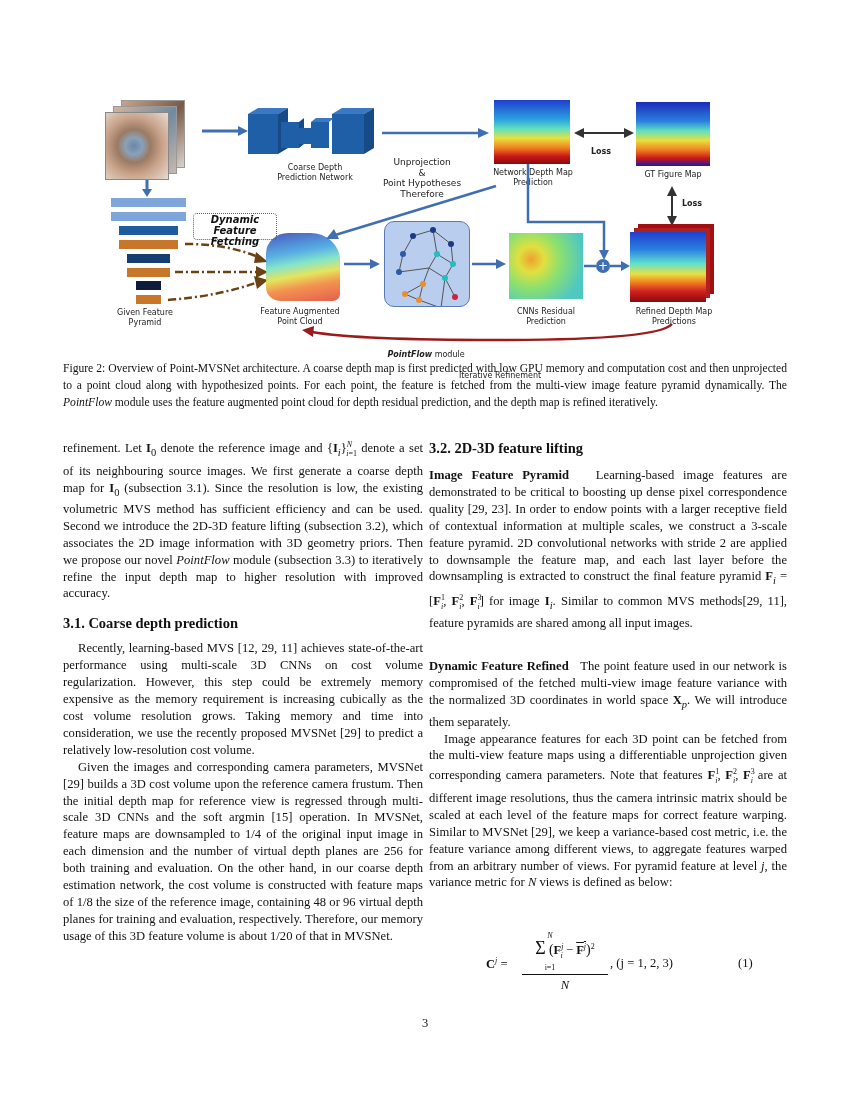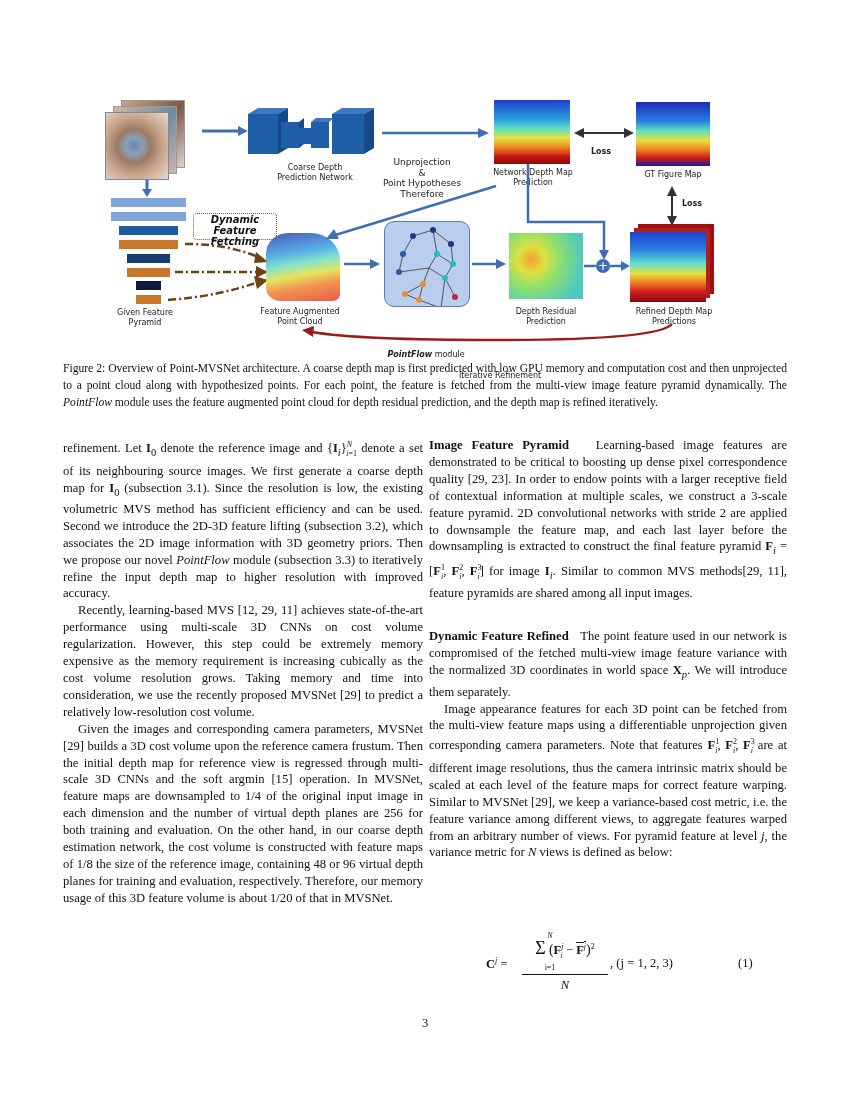--- a/index.html
+++ b/index.html
@@ -179,21 +179,21 @@
     <b><i>PointFlow</i></b><span> module</span>
   </div>
 
   <svg class="abs" style="left:472px;top:258px" width="36" height="12">
       <line x1="0" y1="6" x2="26" y2="6" stroke="#3f6fb0" stroke-width="2.5"></line>
       <polygon points="24,1 34,6 24,11" fill="#3f6fb0"></polygon>
     </svg>
 
   <div class="abs" style="left:509px;top:233px;width:74px;height:66px;background:radial-gradient(circle at 30% 40%,#f0a030 0,#e0e040 20%,#8ae070 45%,#50c8c0 80%);"></div>
   <div class="fig-label" style="left:500px;top:307px;width:92px;">
-    <div>Depth Residual</div>
+    <div>CNNs Residual</div>
       <div>Prediction</div>
   </div>
 
   <svg class="abs" style="left:520px;top:164px" width="100" height="100">
       <polyline points="8,0 8,58 84,58 84,88" stroke="#3f6fb0" stroke-width="2.5" fill="none"></polyline>
       <polygon points="79,86 84,96 89,86" fill="#3f6fb0"></polygon>
     </svg>
 
   <div class="abs" style="left:596px;top:259px;width:14px;height:14px;border-radius:50%;background:#3f6fb0;color:#fff;font-family:'DejaVu Sans',sans-serif;font-size:12px;line-height:14px;text-align:center;">+</div>
   <svg class="abs" style="left:584px;top:260px" width="14" height="12">
@@ -218,25 +218,27 @@
       <path d="M374,2 Q360,18 200,18 Q60,18 14,10" stroke="#9b1b1b" stroke-width="2.5" fill="none"></path>
       <polygon points="4,8 16,4 15,15" fill="#9b1b1b"></polygon>
     </svg>
   <div class="fig-label" style="left:430px;top:347px;width:140px;margin-top:24px;">Iterative Refinement</div>
 </div>
 
 <div class="caption"><span>Figure 2: Overview of Point-MVSNet architecture. A coarse depth map is first predicted with low GPU memory and computation cost and then unprojected to a point cloud along with hypothesized points. For each point, the feature is fetched from the multi-view image feature pyramid dynamically. The </span><i>PointFlow</i><span> module uses the feature augmented point cloud for depth residual prediction, and the depth map is refined iteratively.</span></div>
 
 <div class="col" style="left:63px;top:437px;width:360px;">
   <p><span>refinement. Let </span><b>I</b><sub>0</sub><span> denote the reference image and {</span><b>I</b><sub><i>i</i></sub><span>}</span><sup style="font-size:8px"><i>N</i></sup><sub style="font-size:8px;margin-left:-6px"><i>i</i>=1</sub><span> denote a set of its neighbouring source images.  We first generate a coarse depth map for </span><b>I</b><sub>0</sub><span> (subsection 3.1). Since the resolution is low, the existing volumetric MVS method has sufficient efficiency and can be used.  Second we introduce the 2D-3D feature lifting (subsection 3.2), which associates the 2D image information with 3D geometry priors.  Then we propose our novel </span><i>PointFlow</i><span> module (subsection 3.3) to iteratively refine the input depth map to higher resolution with improved accuracy.</span></p>
+  <h3 style="margin-top:12px;margin-bottom:8px;">3.1. Coarse depth prediction</h3>
   <p class="indent">Recently, learning-based MVS [12, 29, 11] achieves state-of-the-art performance using multi-scale 3D CNNs on cost volume regularization. However, this step could be extremely memory expensive as the memory requirement is increasing cubically as the cost volume resolution grows.  Taking memory and time into consideration, we use the recently proposed MVSNet [29] to predict a relatively low-resolution cost volume.</p>
   <p class="indent">Given the images and corresponding camera parameters, MVSNet [29] builds a 3D cost volume upon the reference camera frustum. Then the initial depth map for reference view is regressed through multi-scale 3D CNNs and the soft argmin [15] operation. In MVSNet, feature maps are downsampled to 1/4 of the original input image in each dimension and the number of virtual depth planes are 256 for both training and evaluation. On the other hand, in our coarse depth estimation network, the cost volume is constructed with feature maps of 1/8 the size of the reference image, containing 48 or 96 virtual depth planes for training and evaluation, respectively. Therefore, our memory usage of this 3D feature volume is about 1/20 of that in MVSNet.</p>
 </div>
 
 <div class="col" style="left:429px;top:437px;width:358px;">
+  <h3 style="margin-top:2px;margin-bottom:10px;">3.2. 2D-3D feature lifting</h3>
   <p><span class="para-title">Image Feature Pyramid</span>&nbsp;&nbsp;&nbsp;<span>Learning-based image features are demonstrated to be critical to boosting up dense pixel correspondence quality  [29, 23]. In order to endow points with a larger receptive field of contextual information at multiple scales, we construct a 3-scale feature pyramid. 2D convolutional networks with stride 2 are applied to downsample the feature map, and each last layer before the downsampling is extracted to construct the final feature pyramid </span><b>F</b><sub><i>i</i></sub> = [<b>F</b><sup style="font-size:8px">1</sup><sub style="font-size:8px;margin-left:-4px"><i>i</i></sub>, <b>F</b><sup style="font-size:8px">2</sup><sub style="font-size:8px;margin-left:-4px"><i>i</i></sub>, <b>F</b><sup style="font-size:8px">3</sup><sub style="font-size:8px;margin-left:-4px"><i>i</i></sub>]<span> for image </span><b>I</b><sub><i>i</i></sub><span>. Similar to common MVS methods[29, 11], feature pyramids are shared among all input images.</span></p>
   <p style="margin-top:26px;"><span class="para-title">Dynamic Feature Refined</span>&nbsp;&nbsp;&nbsp;<span>The point feature used in our network is compromised of the fetched multi-view image feature variance with the normalized 3D coordinates in world space </span><b>X</b><sub><i>p</i></sub><span>. We will introduce them separately.</span></p>
   <p class="indent"><span>Image appearance features for each 3D point can be fetched from the multi-view feature maps using a differentiable unprojection given corresponding camera parameters.  Note that features </span><b>F</b><sup style="font-size:8px">1</sup><sub style="font-size:8px;margin-left:-4px"><i>i</i></sub>, <b>F</b><sup style="font-size:8px">2</sup><sub style="font-size:8px;margin-left:-4px"><i>i</i></sub>, <b>F</b><sup style="font-size:8px">3</sup><sub style="font-size:8px;margin-left:-4px"><i>i</i></sub><span> are at different image resolutions, thus the camera intrinsic matrix should be scaled at each level of the feature maps for correct feature warping. Similar to MVSNet [29], we keep a variance-based cost metric, i.e. the feature variance among different views, to aggregate features warped from an arbitrary number of views. For pyramid feature at level </span><i>j</i><span>, the variance metric for </span><i>N</i><span> views is defined as below:</span></p>
 </div>
 
 <div class="eq">
   <div class="abs" style="left:0;top:24px;"><b>C</b><sup style="font-size:8px"><i>j</i></sup> =</div>
   <div class="abs" style="left:36px;top:0;width:86px;text-align:center;">
     <div style="font-size:8px;line-height:8px;margin-left:-30px;"><i>N</i></div>
     <div style="line-height:14px;"><span style="font-size:18px;">Σ</span> <span style="font-size:14px">(</span><b>F</b><sup style="font-size:8px"><i>j</i></sup><sub style="font-size:8px;margin-left:-3px"><i>i</i></sub> − <span style="text-decoration:overline"><b>F</b><sup style="font-size:8px"><i>j</i></sup></span><span style="font-size:14px">)</span><sup style="font-size:8px">2</sup></div>

